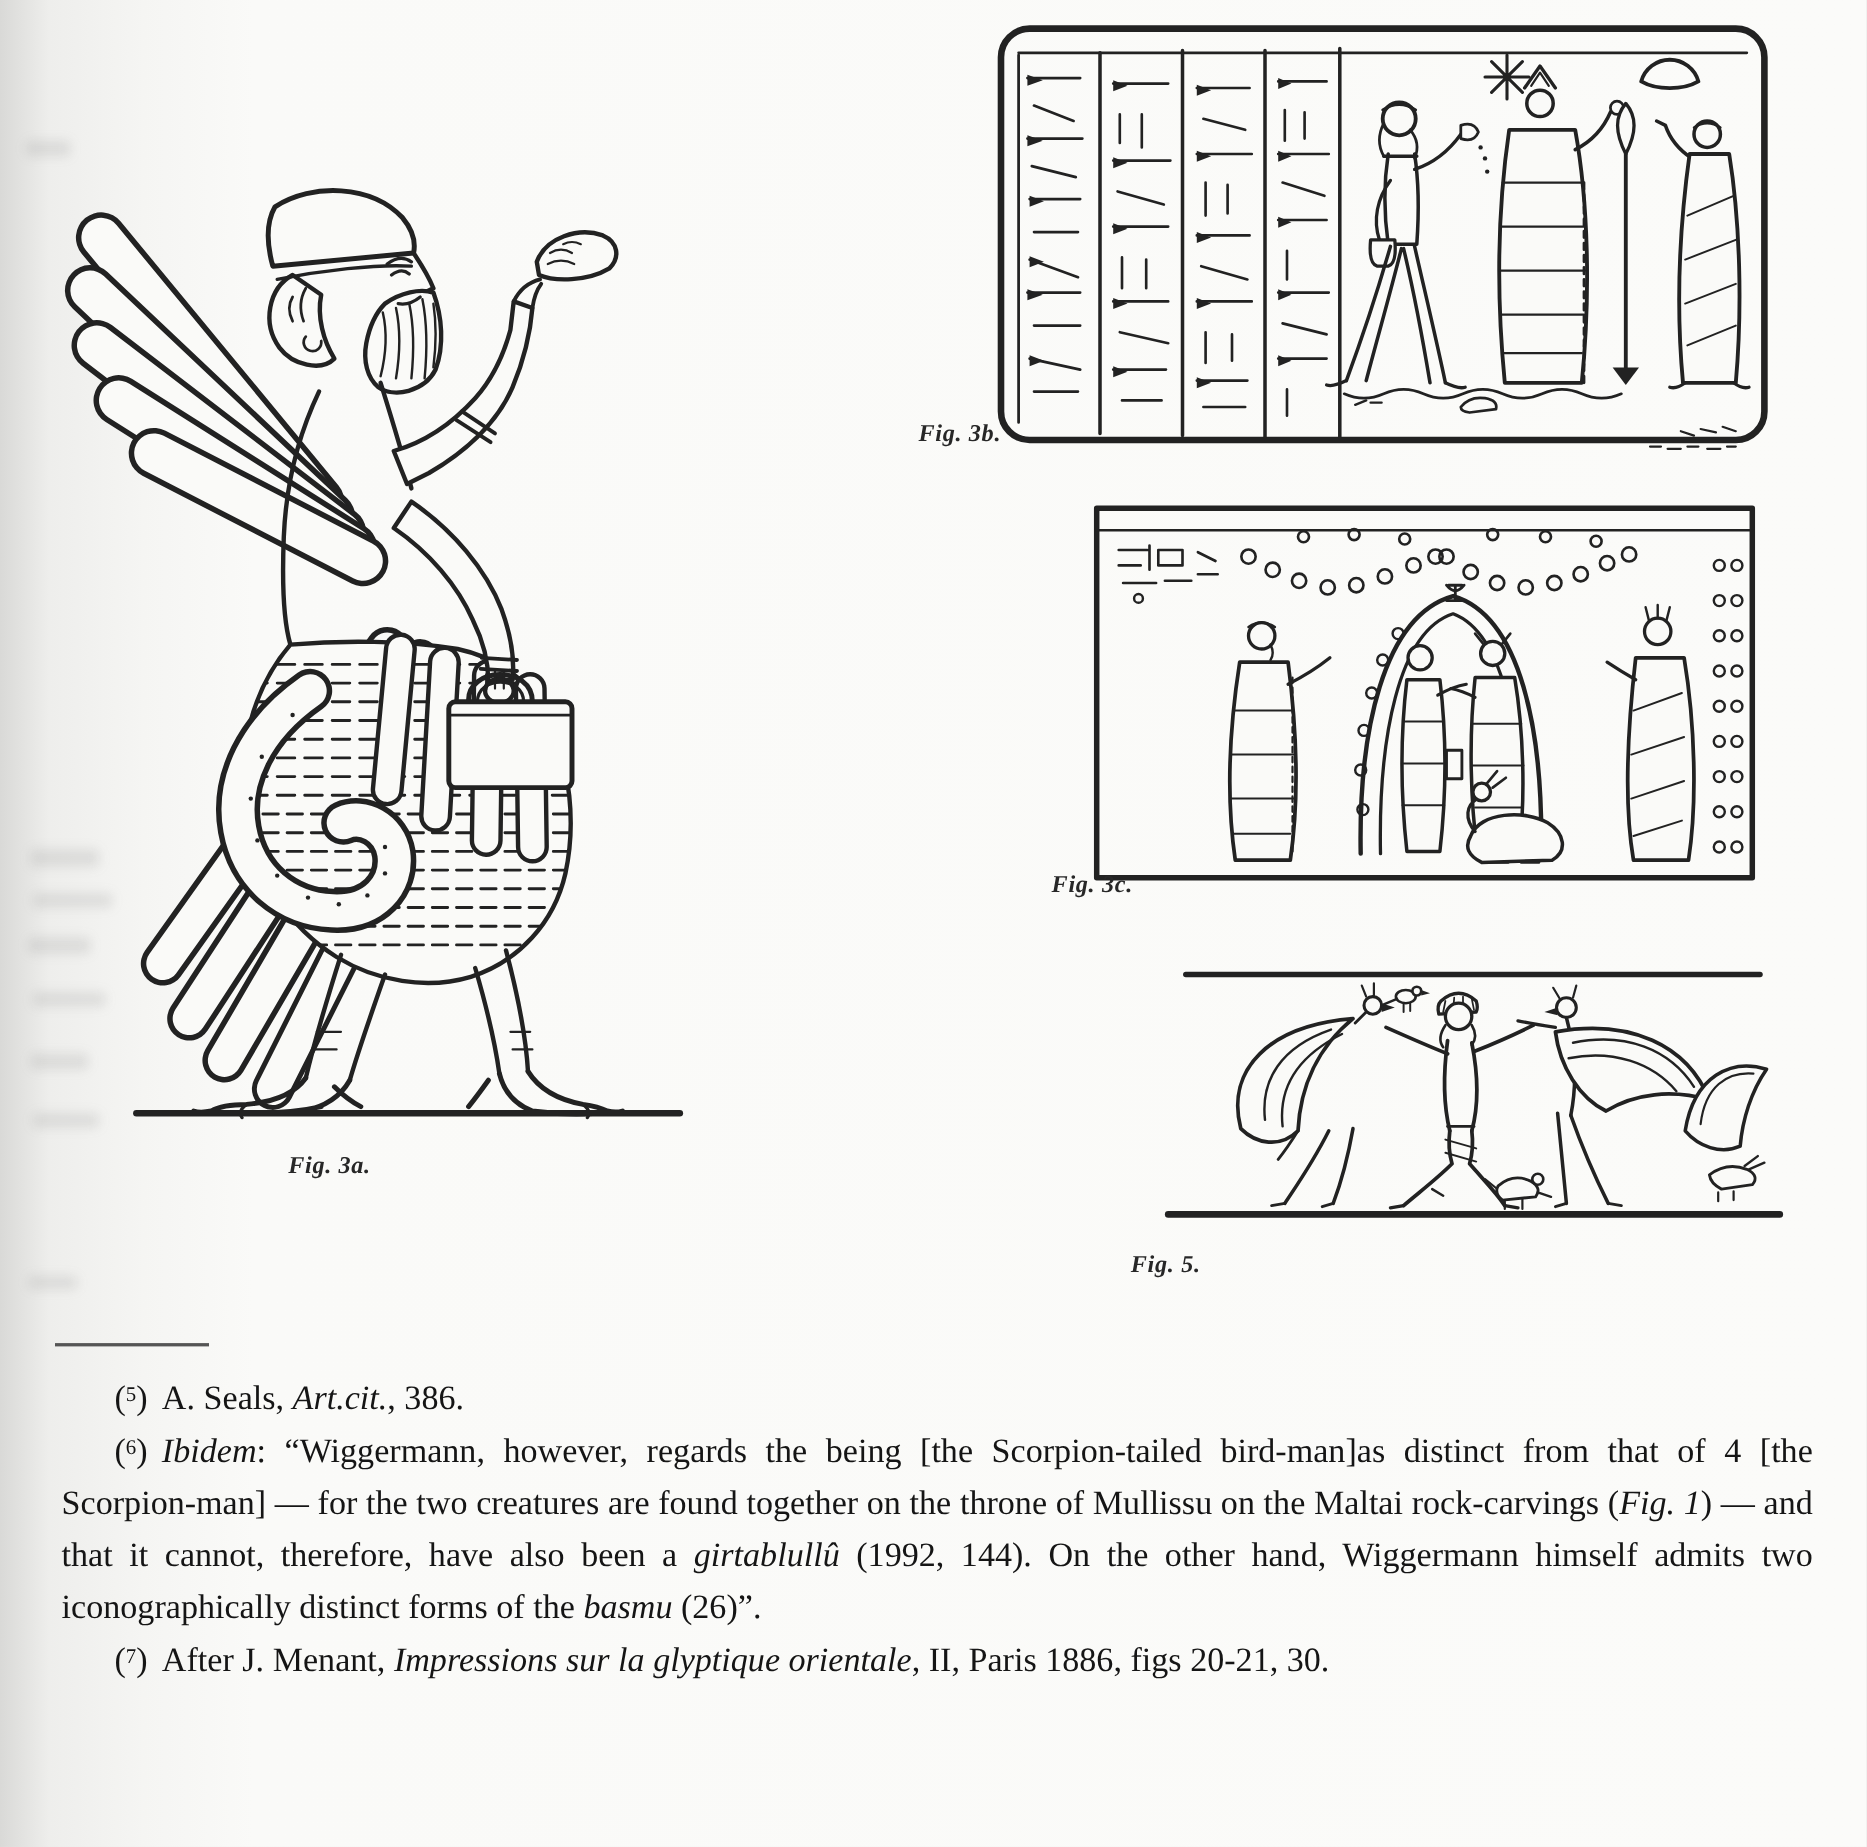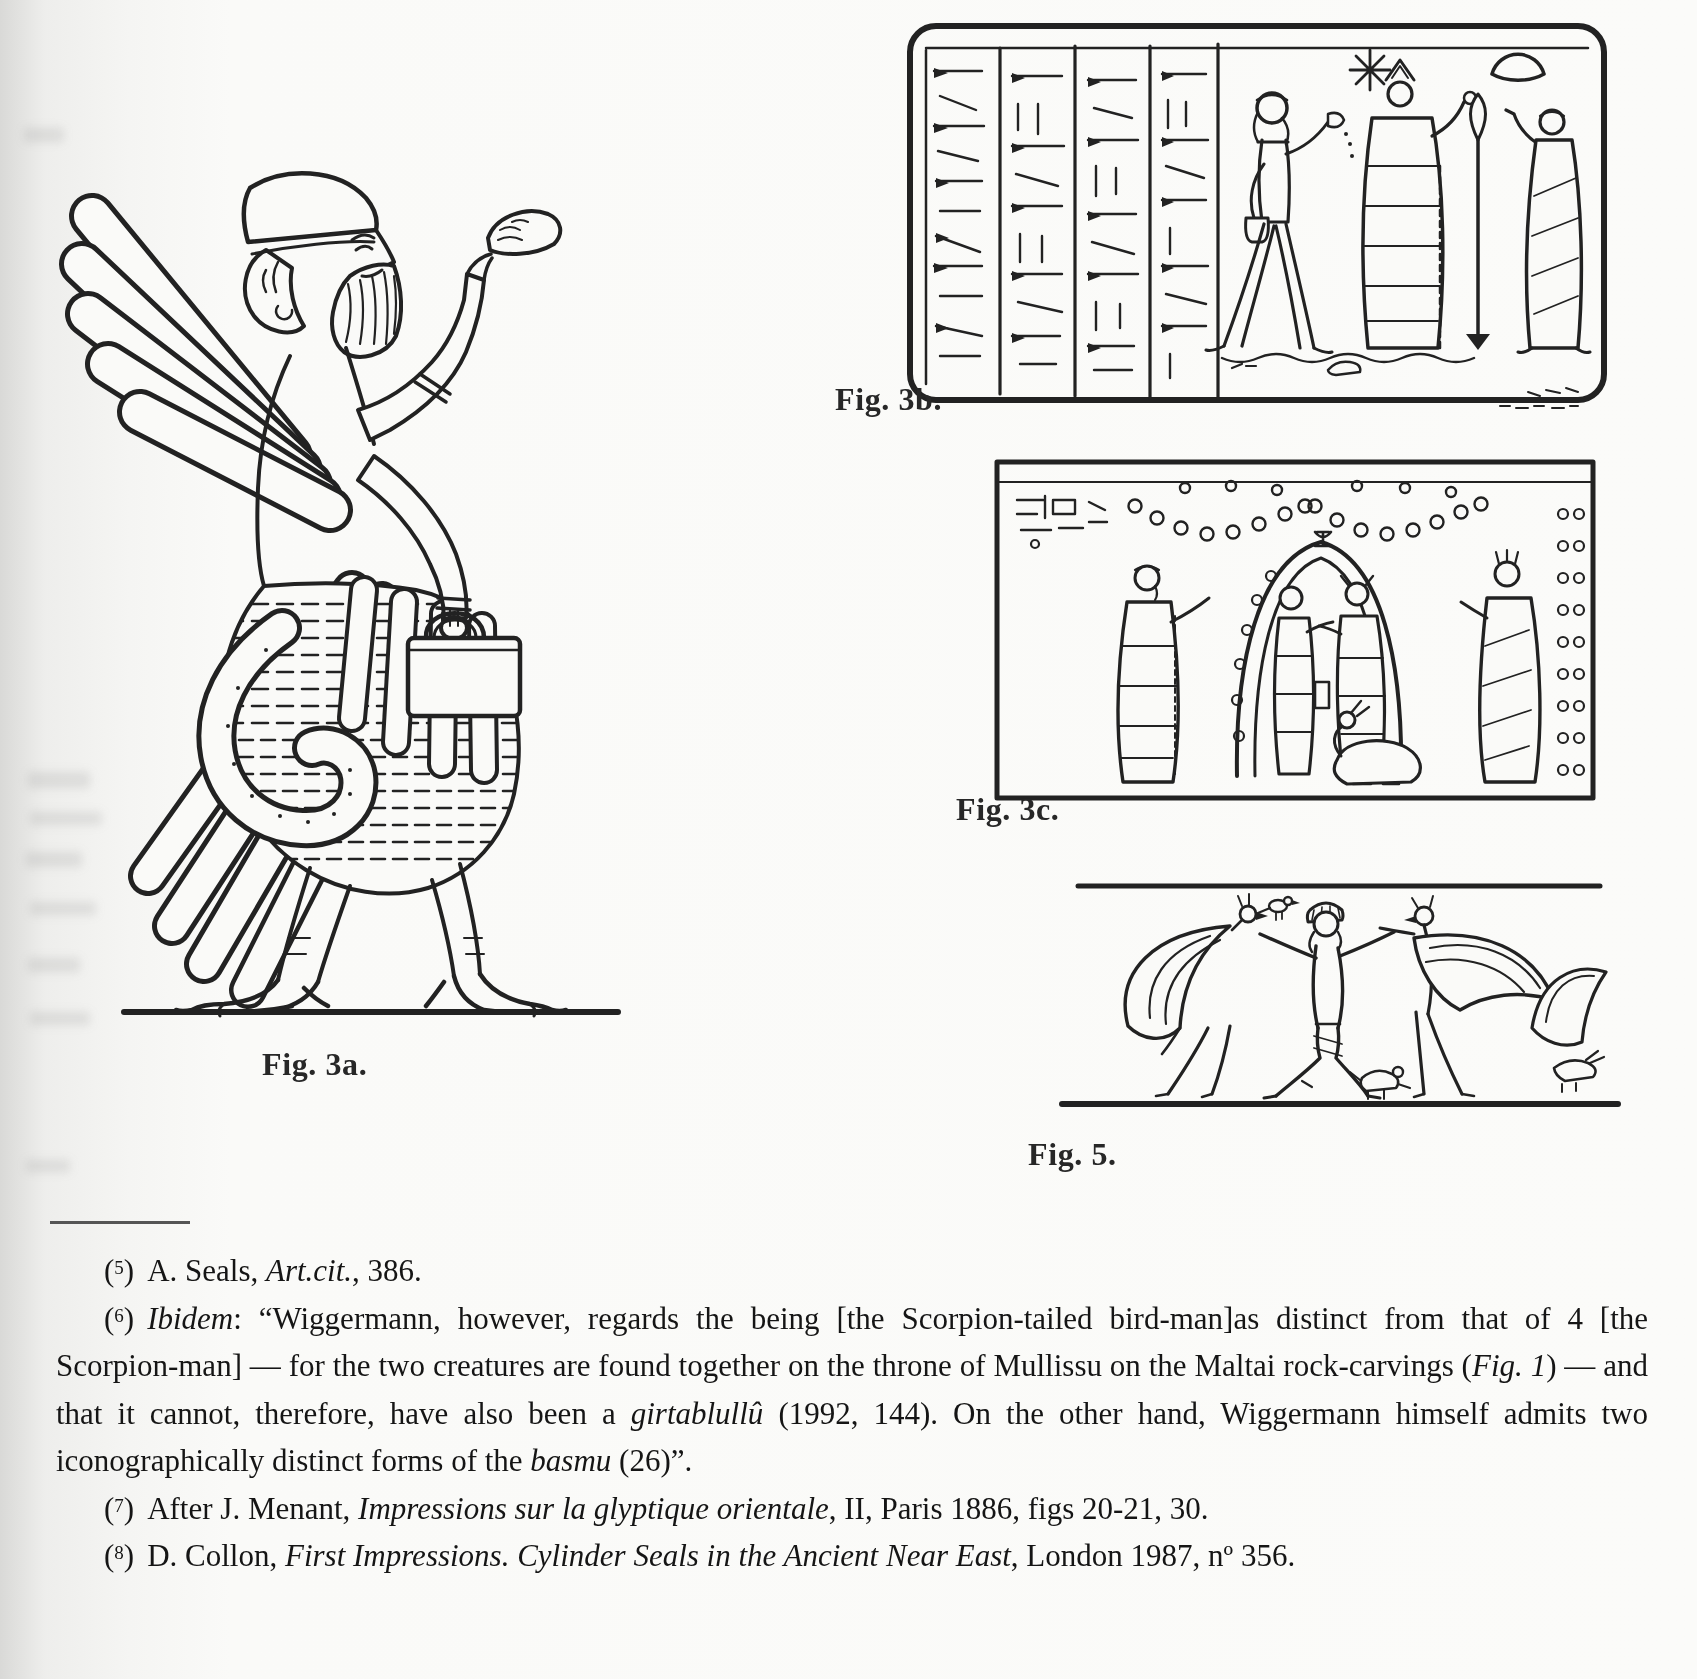--- a/index.html
+++ b/index.html
@@ -7,21 +7,21 @@
     position:relative;width:1697px;height:1679px;overflow:hidden;
     background:linear-gradient(90deg,#d9d9d7 0px,#eeeeec 45px,#f5f5f3 130px,#fafaf8 230px,#fbfbf9 100%);
     font-family:"Liberation Serif","DejaVu Serif",serif;color:#1c1c1c;
   }
   svg{position:absolute;overflow:visible;}
   .s{stroke:#222;fill:none;stroke-linecap:round;stroke-linejoin:round;}
   .pf{fill:#fafaf8;}
   .ink{fill:#222;stroke:none;}
   .fO{stroke:#222;fill:none;stroke-linecap:round;}
   .fI{stroke:#fafaf8;fill:none;stroke-linecap:round;}
-  .cap{position:absolute;font-weight:600;font-size:32px;letter-spacing:.6px;color:#272727;text-align:center;}
+  .cap{position:absolute;font-style:italic;font-weight:600;font-size:22px;letter-spacing:.6px;color:#272727;text-align:center;}
   .rule{position:absolute;left:50px;top:1221px;width:140px;height:3px;background:#555;}
   .fns{position:absolute;left:56px;top:1247px;width:1592px;font-size:31px;line-height:47.5px;color:#151515;}
   .fns p{margin:0;text-indent:48px;}
   .just{text-align:justify;}
   .it{font-style:italic;text-align:center;}
   .fnm{margin-right:13px;white-space:nowrap;}
   sup{font-size:19px;line-height:0;vertical-align:7px;}
   .gh{position:absolute;background:rgba(110,110,110,.15);filter:blur(5px);border-radius:4px;}
 </style>
 </head>
@@ -389,18 +389,15 @@
   <div class="fns">
     <p>
       <span class="fnm"><span>(</span><sup>5</sup><span>)</span></span><span>A. Seals, </span><span class="it">Art.cit.</span><span>, 386.</span>
     </p>
     <p class="just">
       <span class="fnm"><span>(</span><sup>6</sup><span>)</span></span><span class="it">Ibidem</span><span>: “Wiggermann, however, regards the being [the Scorpion-tailed bird-man]as distinct from that of 4 [the Scorpion-man] — for the two creatures are found together on the throne of Mullissu on the Maltai rock-carvings (</span><span class="it">Fig. 1</span><span>) — and that it cannot, therefore, have also been a </span><span class="it">girtablullû</span><span> (1992, 144). On the other hand, Wiggermann himself admits two iconographically distinct forms of the </span><span class="it">basmu</span><span> (26)”.</span>
     </p>
     <p>
       <span class="fnm"><span>(</span><sup>7</sup><span>)</span></span><span>After J. Menant, </span><span class="it">Impressions sur la glyptique orientale</span><span>, II, Paris 1886, figs 20-21, 30.</span>
     </p>
-    <p>
-      <span class="fnm"><span>(</span><sup>8</sup><span>)</span></span><span>D. Collon, </span><span class="it">First Impressions. Cylinder Seals in the Ancient Near East</span><span>, London 1987, nº 356.</span>
-    </p>
   </div>
 
 </div>
 
 </body></html>

